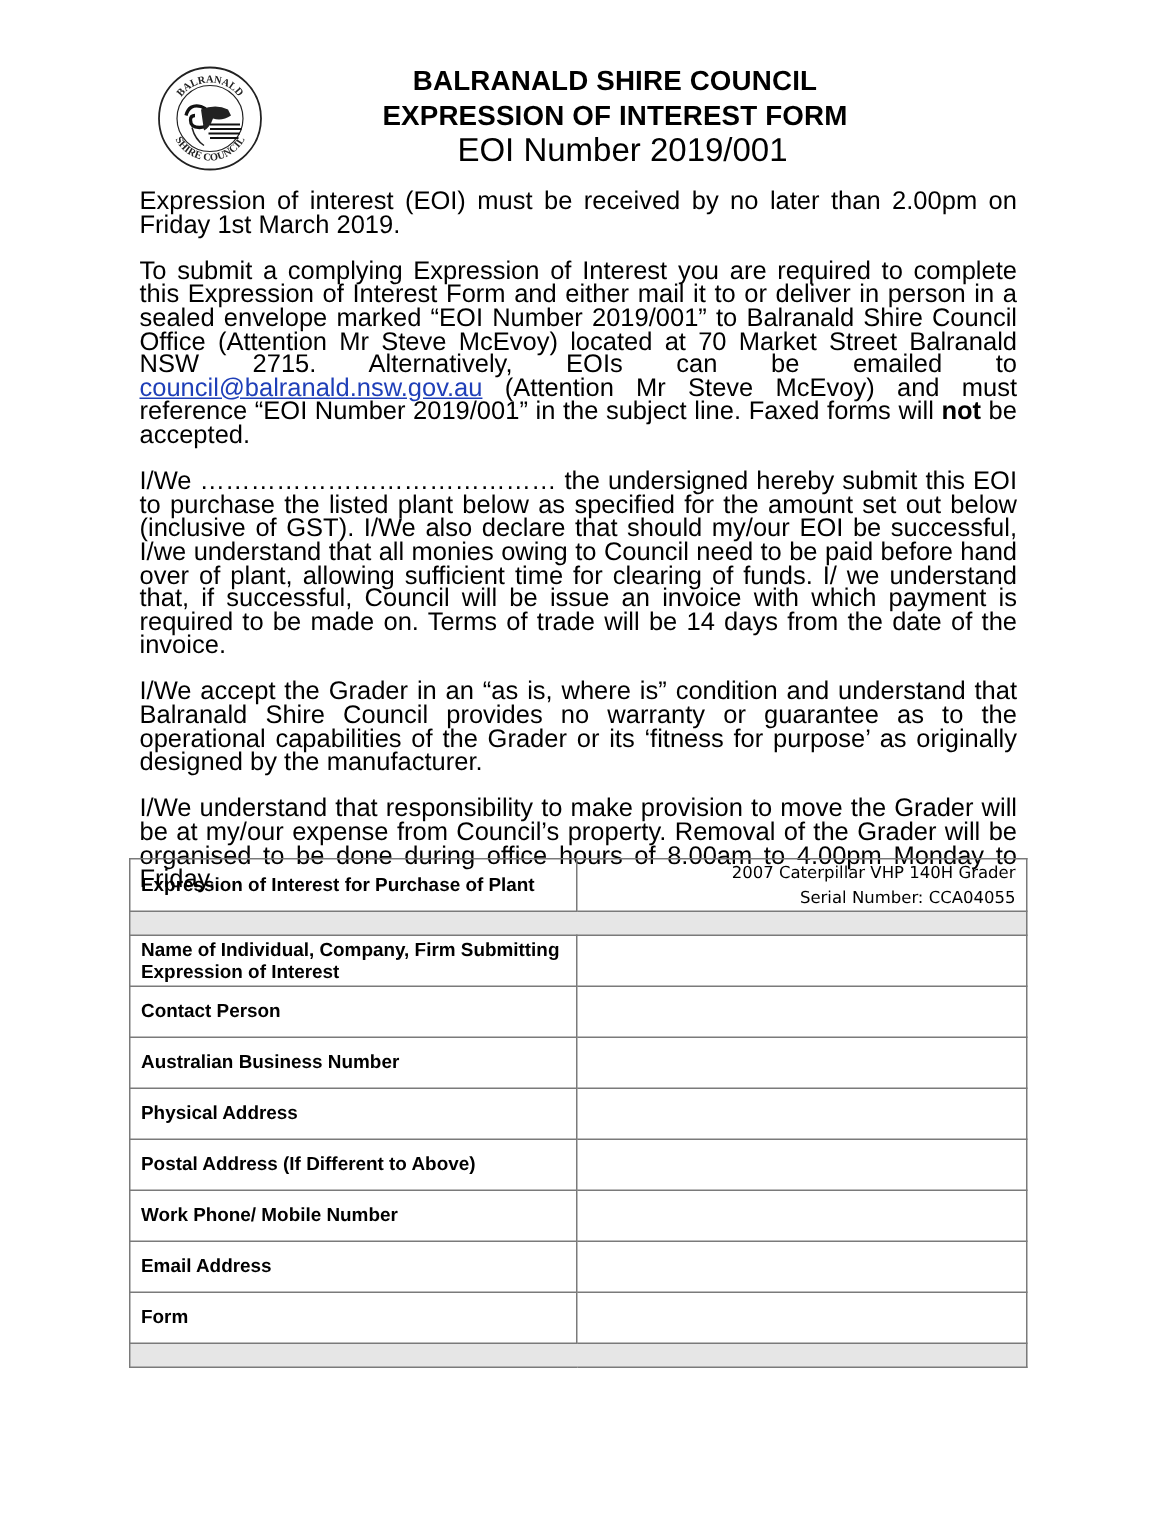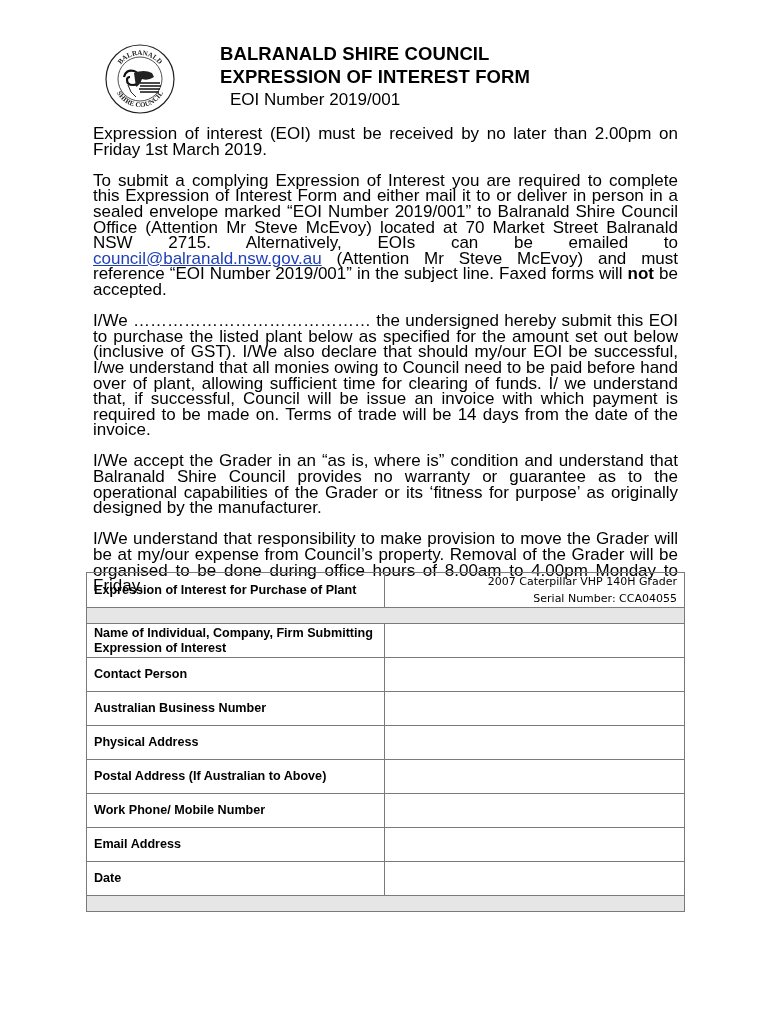--- a/index.html
+++ b/index.html
@@ -4,27 +4,27 @@
   <style>
     html, body { margin: 0; padding: 0; background: #ffffff; }
     body {
       width: 770px; height: 1024px; position: relative; overflow: hidden;
       font-family: "Liberation Sans", sans-serif; color: #000;
     }
     .logo {
       position: absolute; left: 104px; top: 43px; width: 72px; height: 72px;
     }
     .title-block {
-      position: absolute; left: 220px; top: 42px; width: 380px; text-align: left;
+      position: absolute; left: 220px; top: 42px; width: 380px; text-align: center;
     }
     .title-line {
       font-weight: bold; font-size: 18.5px; line-height: 23px; letter-spacing: 0.1px;
     }
     .title-sub {
-      font-size: 17px; line-height: 24px; padding-left: 10px;
+      font-size: 22px; line-height: 24px; padding-left: 10px;
     }
     .body-text {
       position: absolute; left: 93px; width: 585px;
       font-size: 17px; line-height: 15.6px; text-align: justify;
     }
     .body-text p { margin: 0 0 15.6px 0; }
     .body-text a { color: #1f3fb8; text-decoration: underline; }
     table.eoi {
       position: absolute; left: 86px; top: 572px; width: 599px;
       border-collapse: collapse; font-size: 12.6px;
@@ -102,32 +102,32 @@
   </tr>
   <tr>
     <td class="lbl">Australian Business Number</td>
     <td class="val"></td>
   </tr>
   <tr>
     <td class="lbl">Physical Address</td>
     <td class="val"></td>
   </tr>
   <tr>
-    <td class="lbl">Postal Address (If Australian to Above)</td>
+    <td class="lbl">Postal Address (If Different to Above)</td>
     <td class="val"></td>
   </tr>
   <tr>
     <td class="lbl">Work Phone/ Mobile Number</td>
     <td class="val"></td>
   </tr>
   <tr>
     <td class="lbl">Email Address</td>
     <td class="val"></td>
   </tr>
   <tr>
-    <td class="lbl">Date</td>
+    <td class="lbl">Form</td>
     <td class="val"></td>
   </tr>
   <tr class="spacer">
         <td colspan="2"></td>
       </tr>
 </tbody>
   </table>
 
 </body></html>

